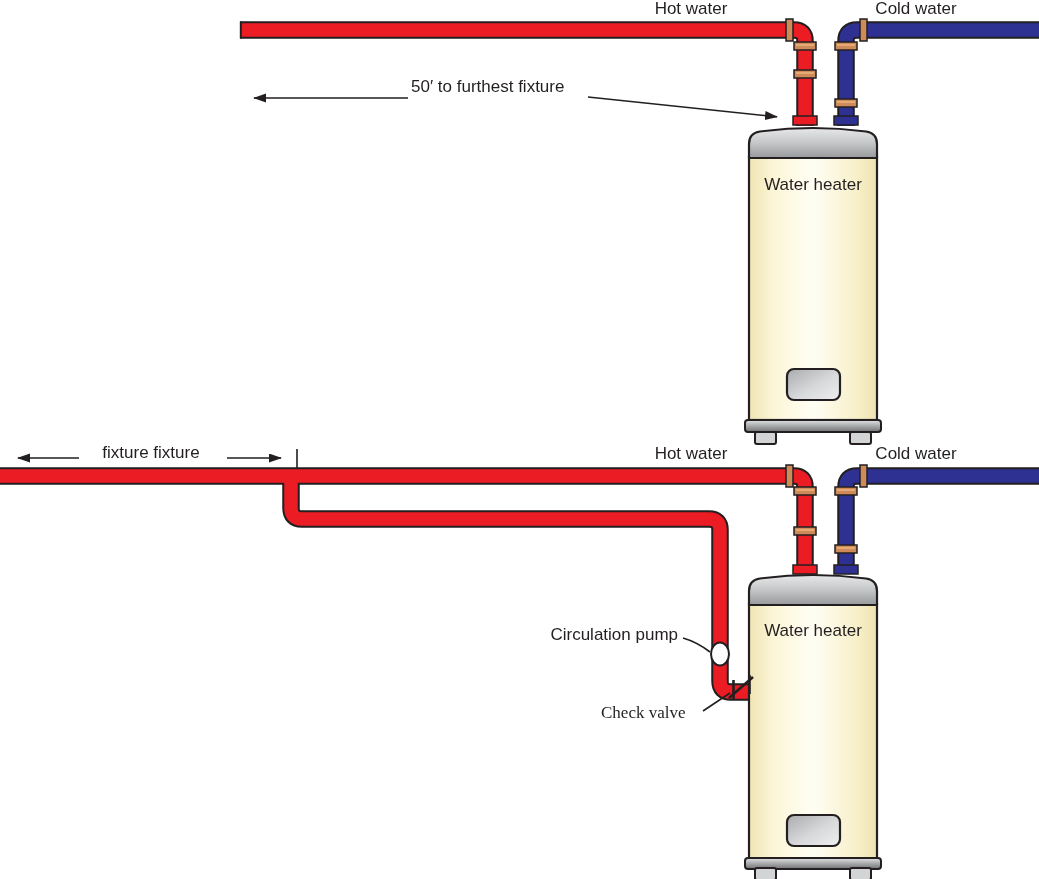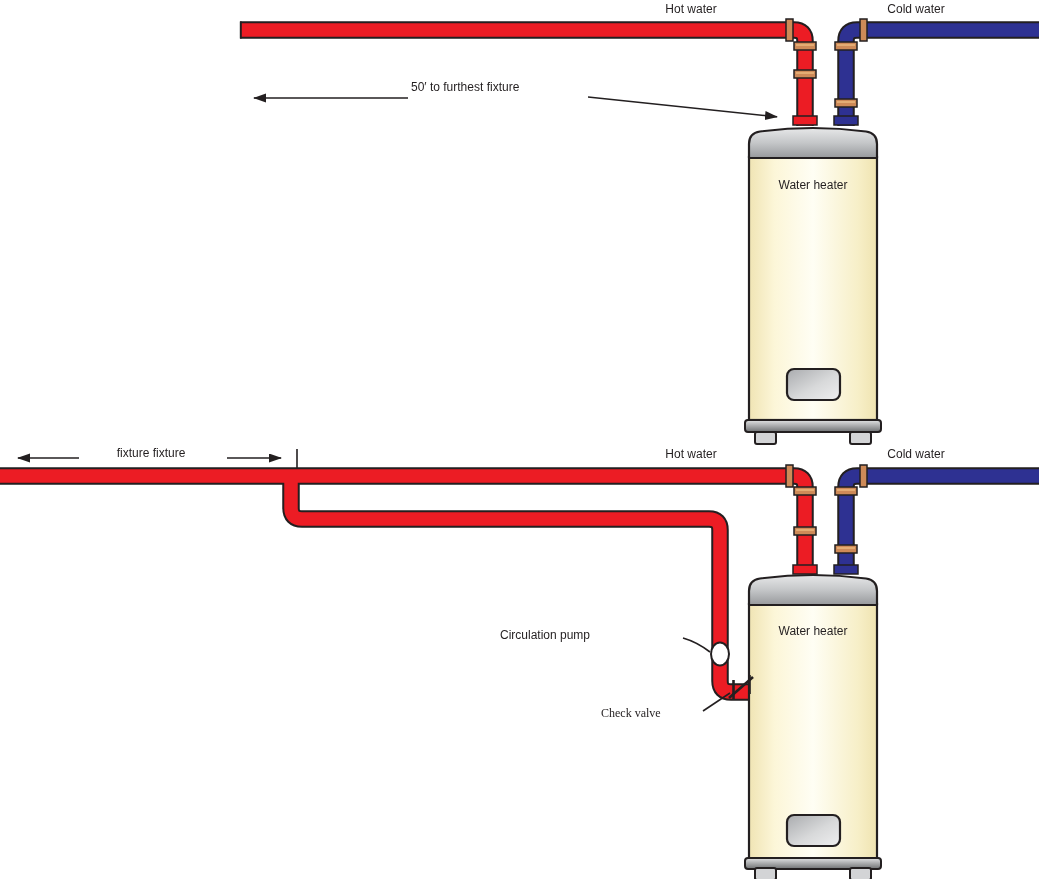--- a/index.html
+++ b/index.html
@@ -4,24 +4,24 @@
 <style>
   html,body { margin:0; padding:0; background:#fff; }
   .stage {
     position:relative; width:1039px; height:879px;
     background:#fff; overflow:hidden;
     font-family:"Liberation Sans", sans-serif;
   }
   .stage svg { position:absolute; left:0; top:0; }
   .label {
     position:absolute; color:var(--outline,#231F20);
-    font-size:12px; line-height:20px; white-space:nowrap;
+    font-size:17px; line-height:20px; white-space:nowrap;
   }
   .center { text-align:center; }
-  .right { }
+  .right { text-align:right; }
   .pipe-outline { fill:none; stroke:var(--outline,#231F20); stroke-width:17.5; }
   .pipe-hot     { fill:none; stroke:var(--hot,#EC1C24);  stroke-width:13.5; }
   .pipe-cold    { fill:none; stroke:var(--cold,#2E3192); stroke-width:13.5; }
   .fit-copper   { fill:var(--copper,#CE8A58); stroke:var(--outline,#231F20); stroke-width:1.5; }
   .fit-hot      { fill:var(--hot,#EC1C24);  stroke:var(--outline,#231F20); stroke-width:1.5; }
   .fit-cold     { fill:var(--cold,#2E3192); stroke:var(--outline,#231F20); stroke-width:1.5; }
   .fit-hl       { fill:var(--copper_light,#E4AC74); }
   .thin         { stroke:var(--outline,#231F20); stroke-width:1.6; fill:none; }
   .valve        { stroke:var(--outline,#231F20); stroke-width:2.6; fill:none; }
   .outline2     { stroke:var(--outline,#231F20); stroke-width:2.2; }

